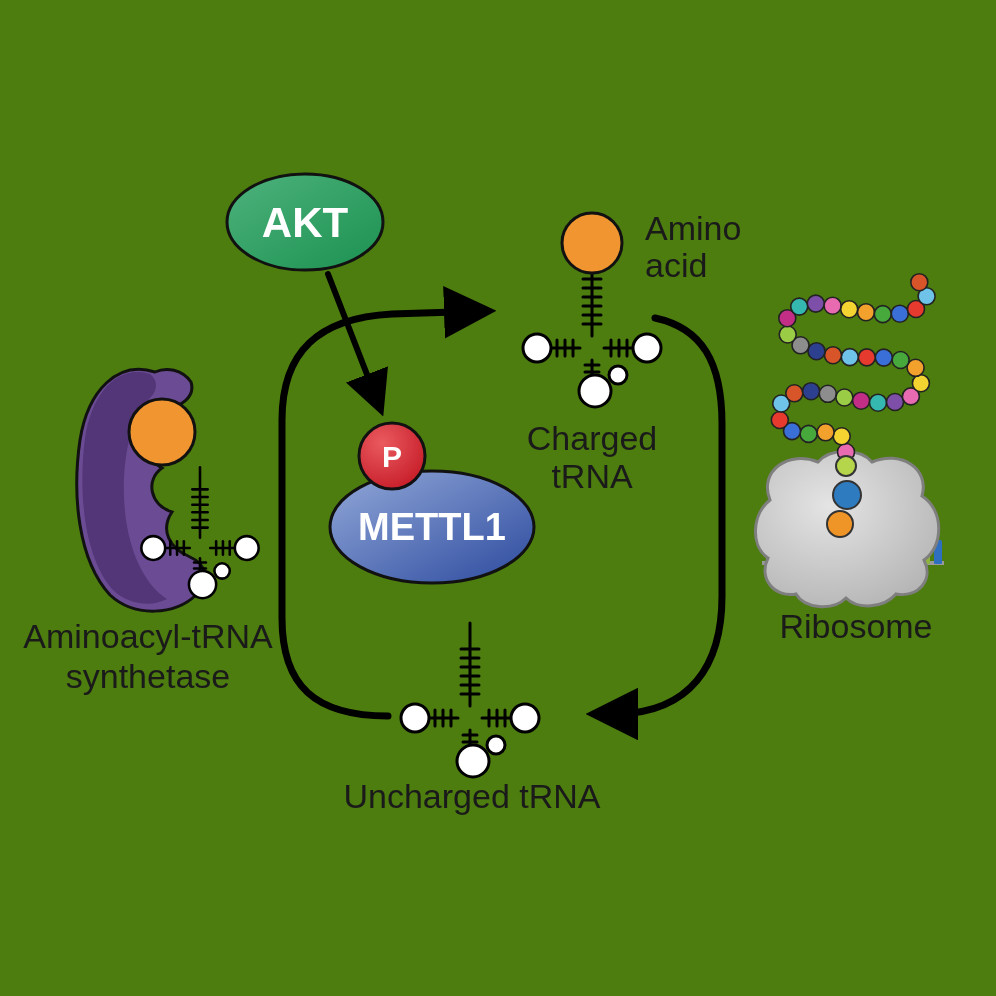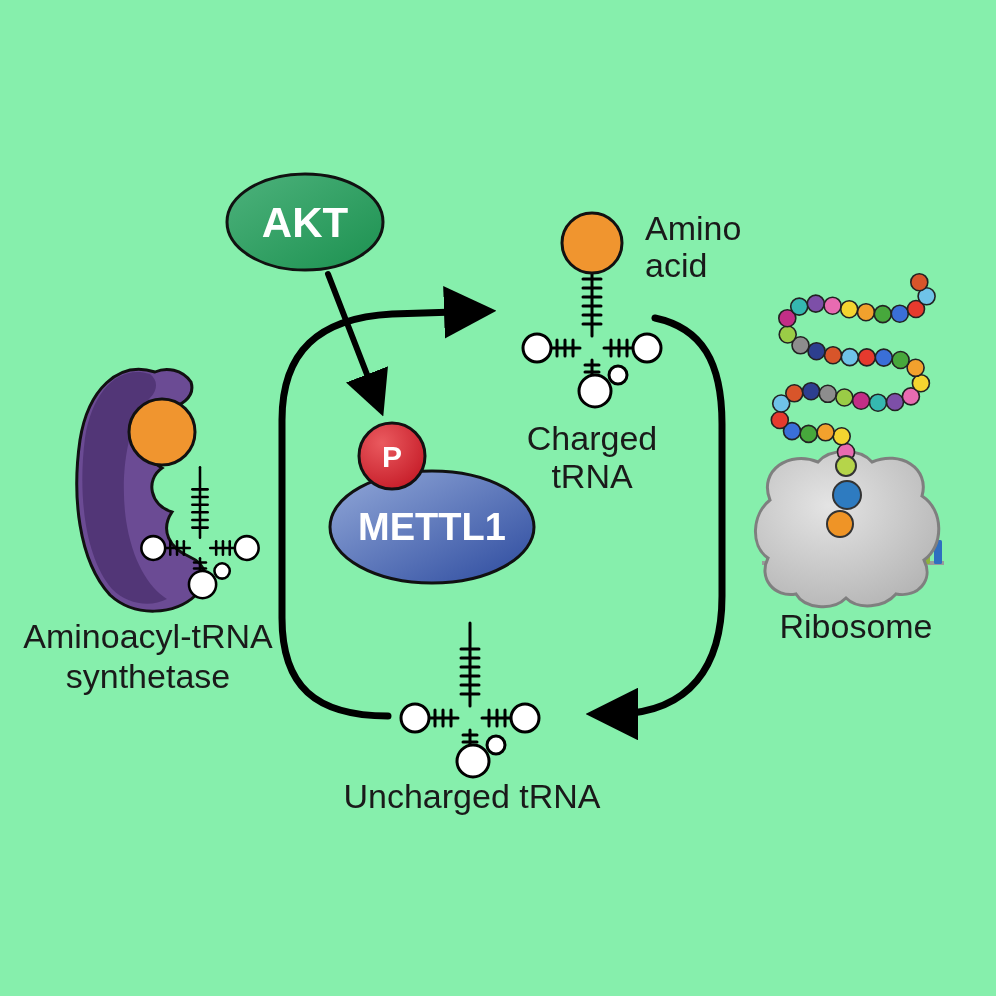--- a/index.html
+++ b/index.html
@@ -1,16 +1,16 @@
 <!DOCTYPE html>
 <html><head>
 <meta charset="utf-8">
 <style>
   html,body{margin:0;padding:0;background:#ffffff;}
-  .canvas{position:relative;width:996px;height:996px;background:#86efac;overflow:hidden;}
+  .canvas{position:relative;width:996px;height:996px;background:#4d7c0f;overflow:hidden;}
   svg{display:block;}
   text{font-family:"Liberation Sans","DejaVu Sans",sans-serif;fill:#1a1a1a;}
   .lbl{font-size:34px;}
   .node-label{fill:#ffffff;font-weight:bold;}
 </style>
 </head>
 <body>
 
 <div class="canvas">
 <svg width="996" height="996" viewBox="0 0 996 996">

